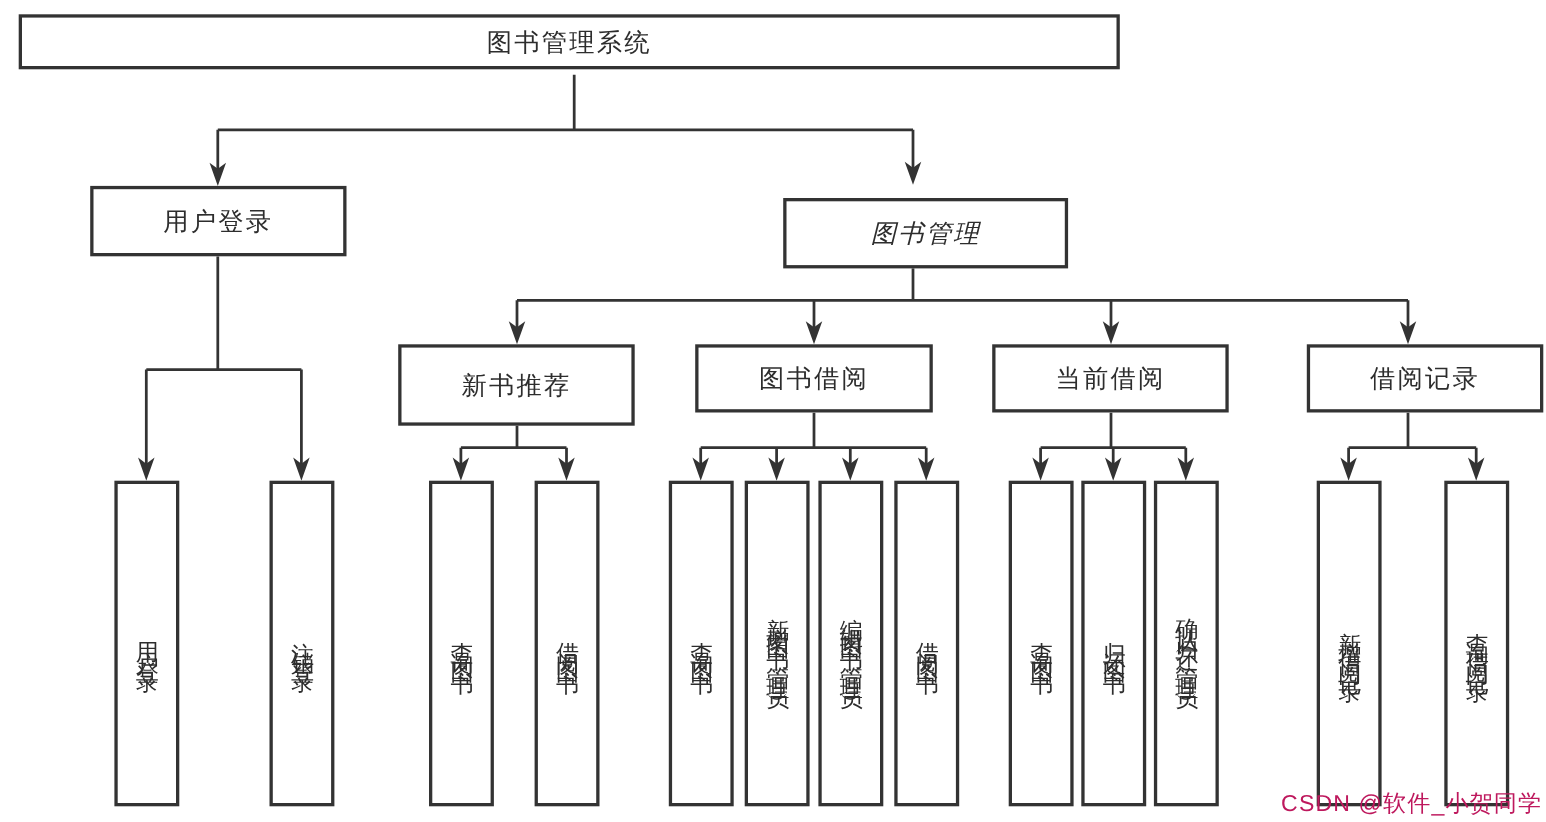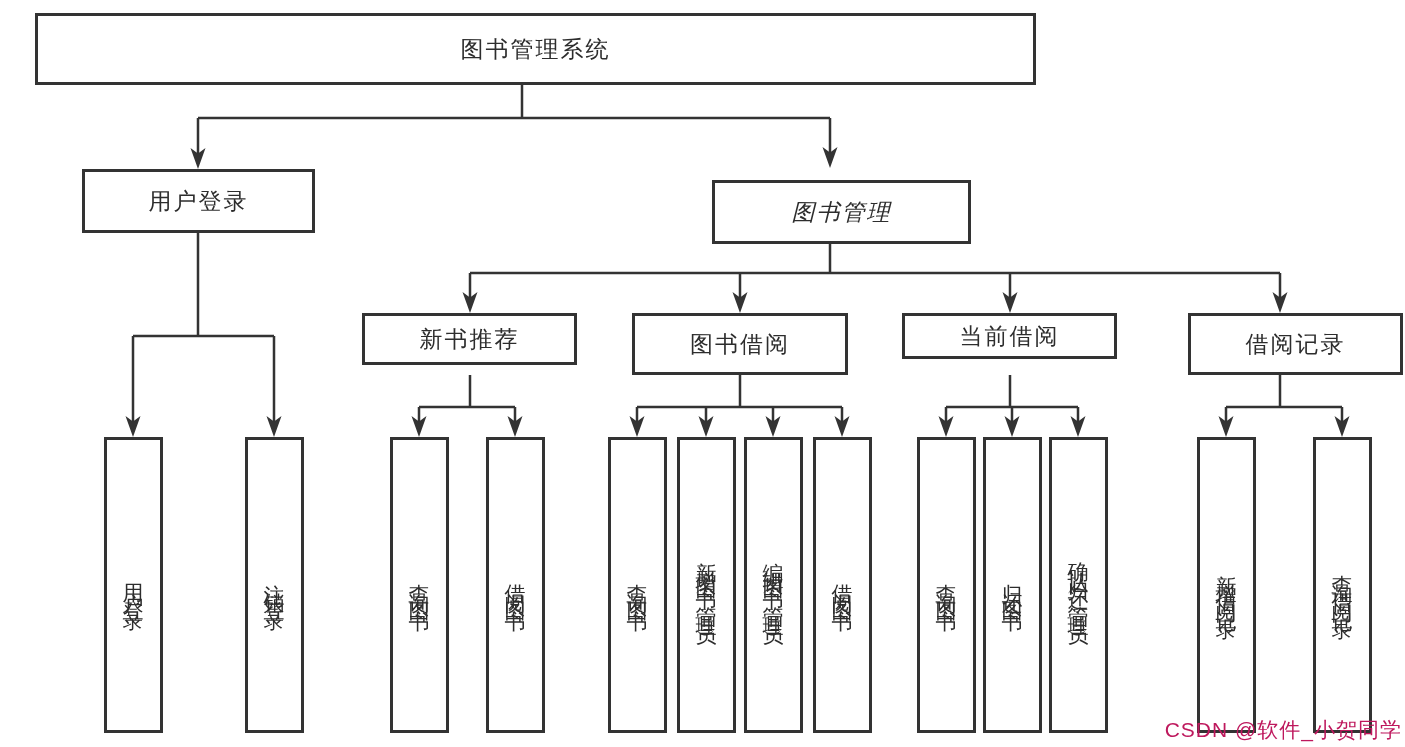--- a/index.html
+++ b/index.html
@@ -36,26 +36,26 @@
     letter-spacing: 0;
     white-space: normal;
   }
   .v-text {
     writing-mode: vertical-rl;
     text-orientation: mixed;
     letter-spacing: 9px;
     line-height: 1;
   }
   
-  #n-root            { left: 35px;   top: 13px;  width: 1001px; height: 72px; }
+  #n-root            { left: 17px;   top: 13px;  width: 1001px; height: 50px; }
   #n-user-login      { left: 82px;   top: 169px; width: 233px;  height: 64px; }
   #n-book-mgmt       { left: 712px;  top: 180px; width: 259px;  height: 64px; font-style: italic; }
-  #n-new-books       { left: 362px;  top: 313px; width: 215px;  height: 52px; }
+  #n-new-books       { left: 362px;  top: 313px; width: 215px;  height: 74px; }
   #n-book-borrow     { left: 632px;  top: 313px; width: 216px;  height: 62px; }
-  #n-current-borrow  { left: 902px;  top: 313px; width: 215px;  height: 46px; }
+  #n-current-borrow  { left: 902px;  top: 313px; width: 215px;  height: 62px; }
   #n-borrow-records  { left: 1172px; top: 313px; width: 215px;  height: 62px; margin-left: 16px; }
   .leaf { top: 437px; width: 59px; height: 296px; }
   #l-u1 { left: 104px; }  #l-u2 { left: 245px; }
   #l-n1 { left: 390px; }  #l-n2 { left: 486px; }
   #l-b1 { left: 608px; }  #l-b2 { left: 677px; }  #l-b3 { left: 744px; }  #l-b4 { left: 813px; }
   #l-c1 { left: 917px; }  #l-c2 { left: 983px; }  #l-c3 { left: 1049px; }
   #l-r1 { left: 1197px; } #l-r2 { left: 1313px; }
   #watermark {
     position: absolute;
     right: 3px;

